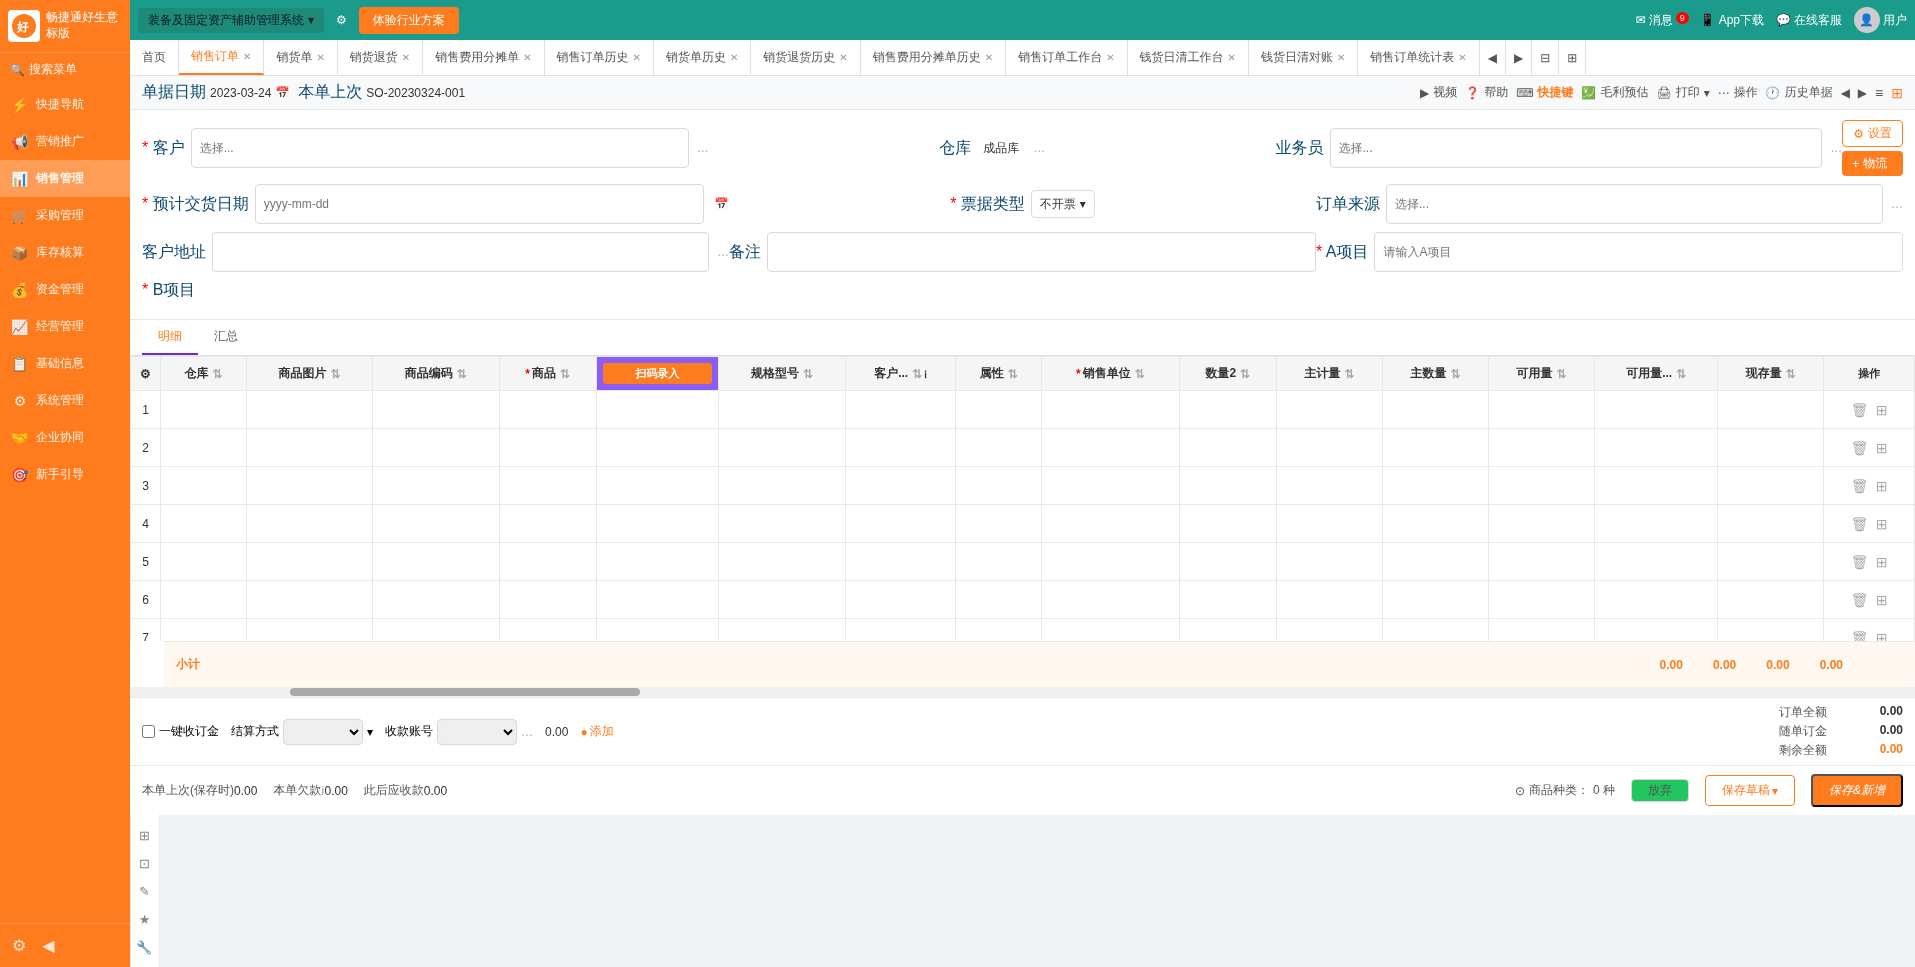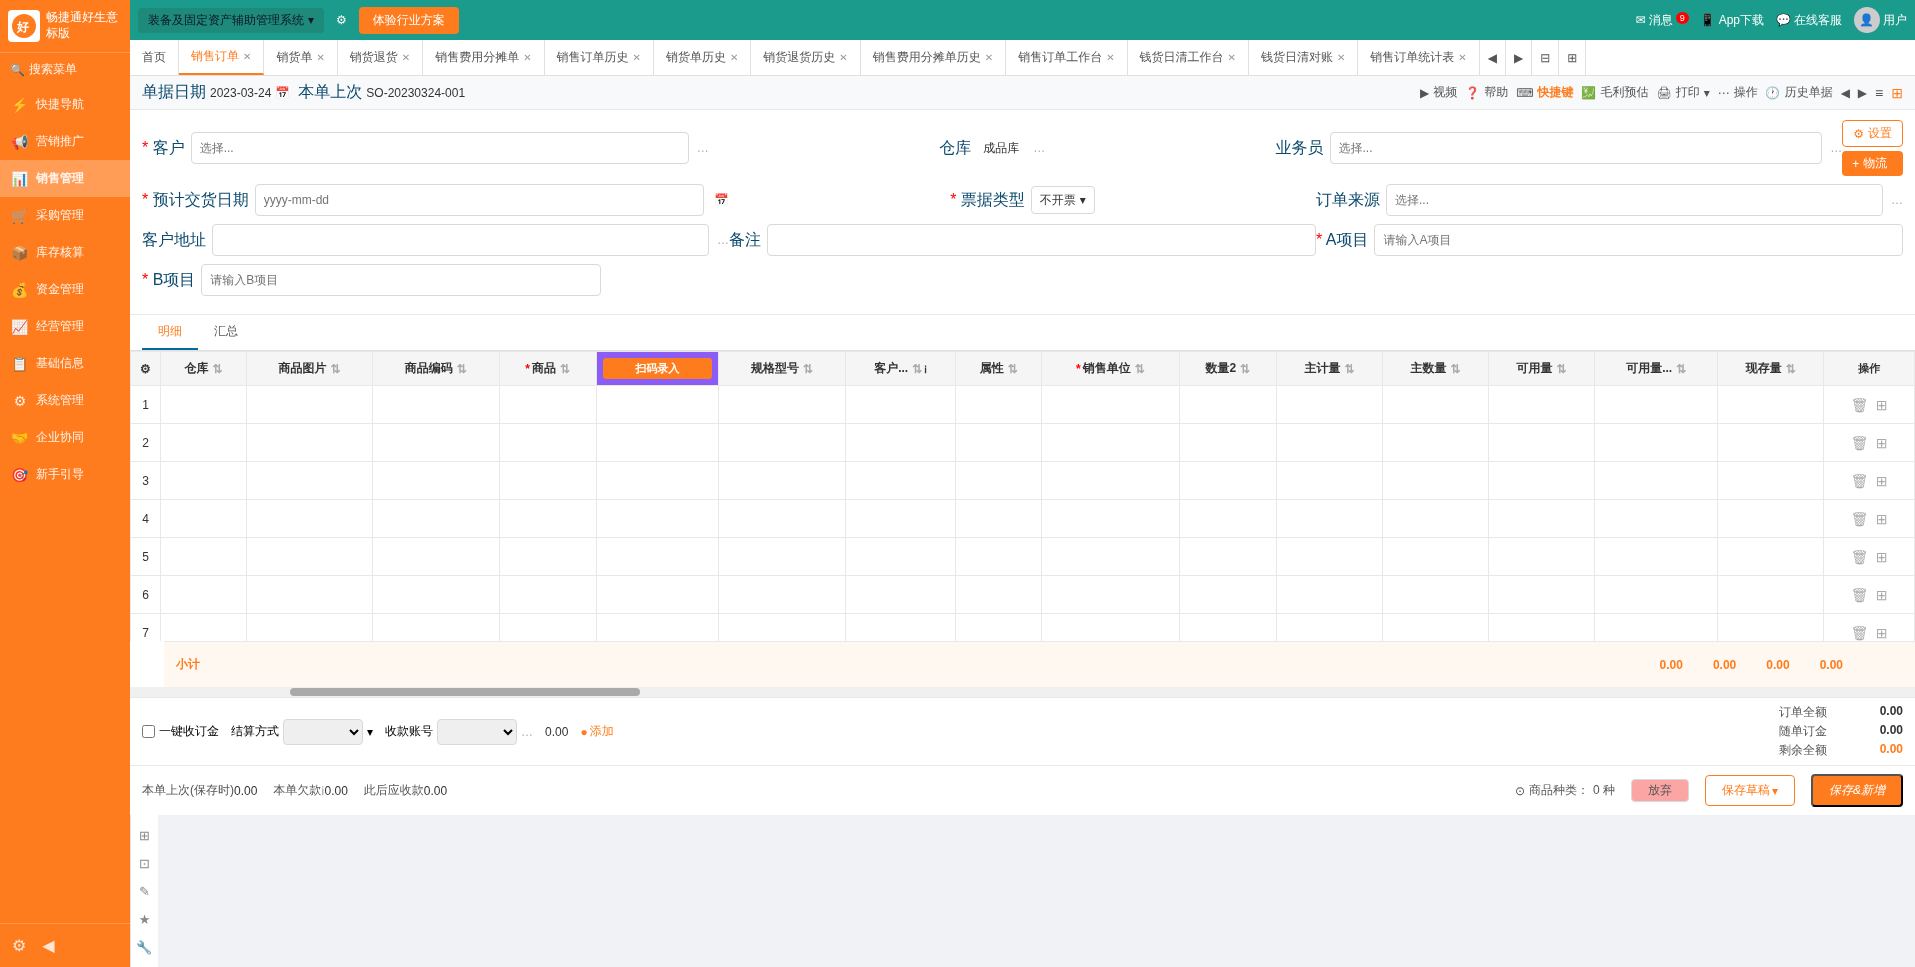--- a/index.html
+++ b/index.html
@@ -236,21 +236,21 @@
       content: '* ';
       color: red;
     }
     .form-input {
       border: 1px solid #d9d9d9;
       border-radius: 4px;
       padding: 4px 8px;
       font-size: 12px;
       color: #999;
       background: white;
-      height: 32px;
+      height: 40px;
       flex: 1;
       outline: none;
       cursor: pointer;
     }
     .form-input-wide { min-width: 150px; }
     .form-ellipsis { color: #aaa; cursor: pointer; margin-left: 2px; }
     .form-select {
       border: 1px solid #d9d9d9;
       border-radius: 4px;
       padding: 4px 8px;
@@ -276,21 +276,21 @@
     }
     .content-tab {
       padding: 8px 16px;
       cursor: pointer;
       font-size: 13px;
       color: #555;
       border-bottom: 2px solid transparent;
     }
     .content-tab.active {
       color: #ff7c1e;
-      border-bottom: 2px solid #0369a1;
+      border-bottom: 2px solid #6d28d9;
     }
 
     
     .table-container {
       flex: 1;
       overflow: auto;
       position: relative;
     }
     table {
       border-collapse: collapse;
@@ -390,21 +390,21 @@
       align-items: center;
       gap: 16px;
       flex-shrink: 0;
     }
     .vb-field { display: flex; align-items: center; gap: 0; font-size: 12px; color: #555; }
     .vb-value { color: #333; font-weight: 500; }
     .vb-spacer { flex: 1; }
     .vb-goods-info { display: flex; align-items: center; gap: 4px; color: #555; font-size: 12px; }
     .discard-btn {
       border: 1px solid #d9d9d9;
-      background: #fca5a5;
+      background: #22c55e;
       color: #555;
       padding: 2px 16px;
       border-radius: 4px;
       cursor: pointer;
       font-size: 12px;
     }
     .save-draft-btn {
       border: 1px solid #ff7c1e;
       background: white;
       color: #ff7c1e;
@@ -738,21 +738,20 @@
         </div>
         <div class="form-field">
           <span class="form-label required">A项目</span>
           <input class="form-input" type="text" style="flex: 1 1 0%;" placeholder="请输入A项目">
         </div>
       </div>
 
       <div class="form-row">
         <div class="form-field">
           <span class="form-label required">B项目</span>
-          <input class="form-input" type="text" style="flex: 1 1 0%; max-width: 400px;" placeholder="请输入B项目">
         </div>
       </div>
     </div>
 
     <div class="content-tabs">
       <div class="content-tab active">
         <span>明细</span>
       </div>
       <div class="content-tab">
         <span>汇总</span>

